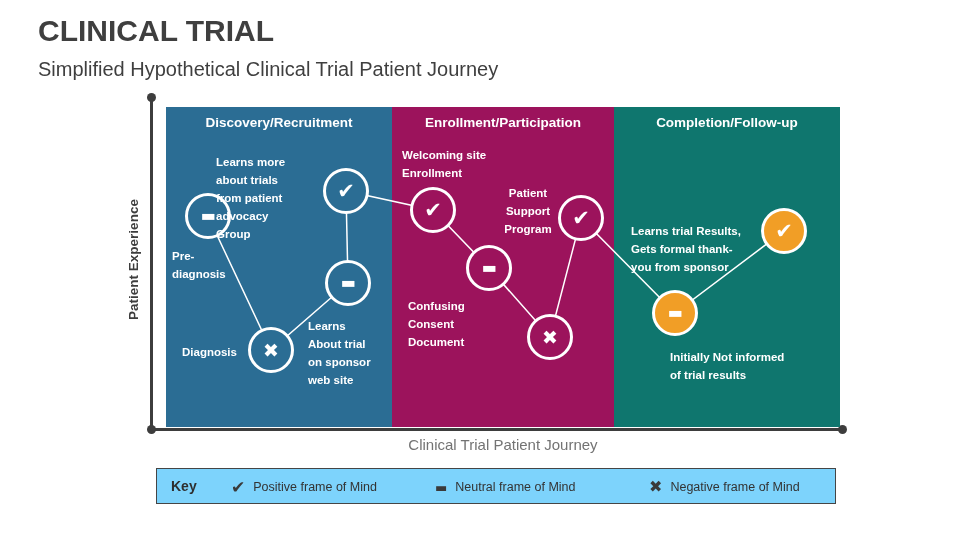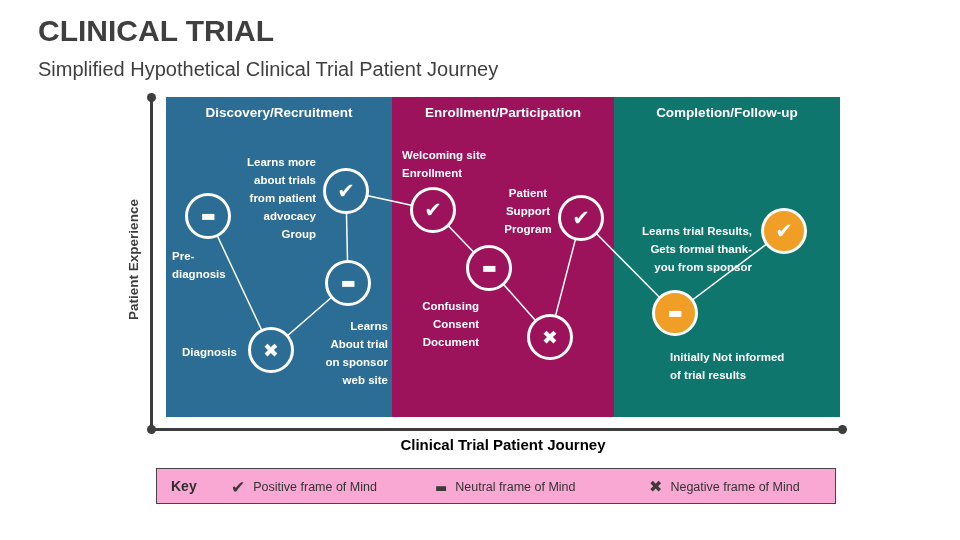--- a/index.html
+++ b/index.html
@@ -20,24 +20,24 @@
   .y-axis { position:absolute; left:150px; top:97px; width:3px; height:334px; background:#3d3d3d; }
   .x-axis { position:absolute; left:150px; top:428px; width:693px; height:3px; background:#3d3d3d; }
   .axis-dot { position:absolute; width:9px; height:9px; border-radius:50%; background:#3d3d3d; }
   .y-axis-label {
     position:absolute; left:63px; top:252px; width:140px; text-align:center;
     transform:rotate(-90deg);
     font-size:13.5px; font-weight:700; color:#3d3d3d;
   }
   .x-axis-label {
     position:absolute; left:330px; top:436px; width:346px; text-align:center;
-    font-size:15px; font-weight:700; color:#000000;
+    font-size:15px; font-weight:400; color:#737373;
   }
   
-  .panel { position:absolute; top:97px; height:320px; }
+  .panel { position:absolute; top:107px; height:320px; }
   .panel-discovery  { left:166px; width:226px; background:#2b6d94; }
   .panel-enrollment { left:392px; width:222px; background:#9c135c; }
   .panel-completion { left:614px; width:226px; background:#0f766e; }
   .panel-header {
     position:absolute; left:0; right:0; top:8px; text-align:center;
     font-size:13.5px; font-weight:700; color:#ffffff;
   }
   
   .connectors { position:absolute; left:0; top:0; pointer-events:none; }
   
@@ -52,26 +52,26 @@
   .node.bg-completion { background:#f19e26; }
   .node .glyph { font-family:"DejaVu Sans", "Liberation Sans", sans-serif; font-weight:700; line-height:1; }
   .glyph-positive { font-size:21px; }
   .glyph-neutral  { font-size:16px; }
   .glyph-negative { font-size:19px; }
   
   .node-label {
     position:absolute; color:#ffffff; font-weight:700;
     font-size:11.5px; line-height:18px; white-space:pre-line;
   }
-  .ta-r { text-align:right; }
+  .ta-r { }
   .ta-c { text-align:center; }
   
   .key-box {
     position:absolute; left:156px; top:468px; width:680px; height:36px;
-    box-sizing:border-box; border:1.5px solid #454545; background:#f9a8d4;
+    box-sizing:border-box; border:1.5px solid #454545; background:#7dd3fc;
   }
   .key-title {
     position:absolute; left:14px; top:9px;
     font-size:14px; font-weight:700; color:#2e2e2e;
   }
   .key-item { position:absolute; top:0; height:36px; display:flex; align-items:center; gap:8px; }
   .key-item-1 { left:74px; }
   .key-item-2 { left:278px; }
   .key-item-3 { left:492px; }
   .key-glyph { font-family:"DejaVu Sans", "Liberation Sans", sans-serif; font-weight:700; color:#3a3a3a; line-height:1; }

